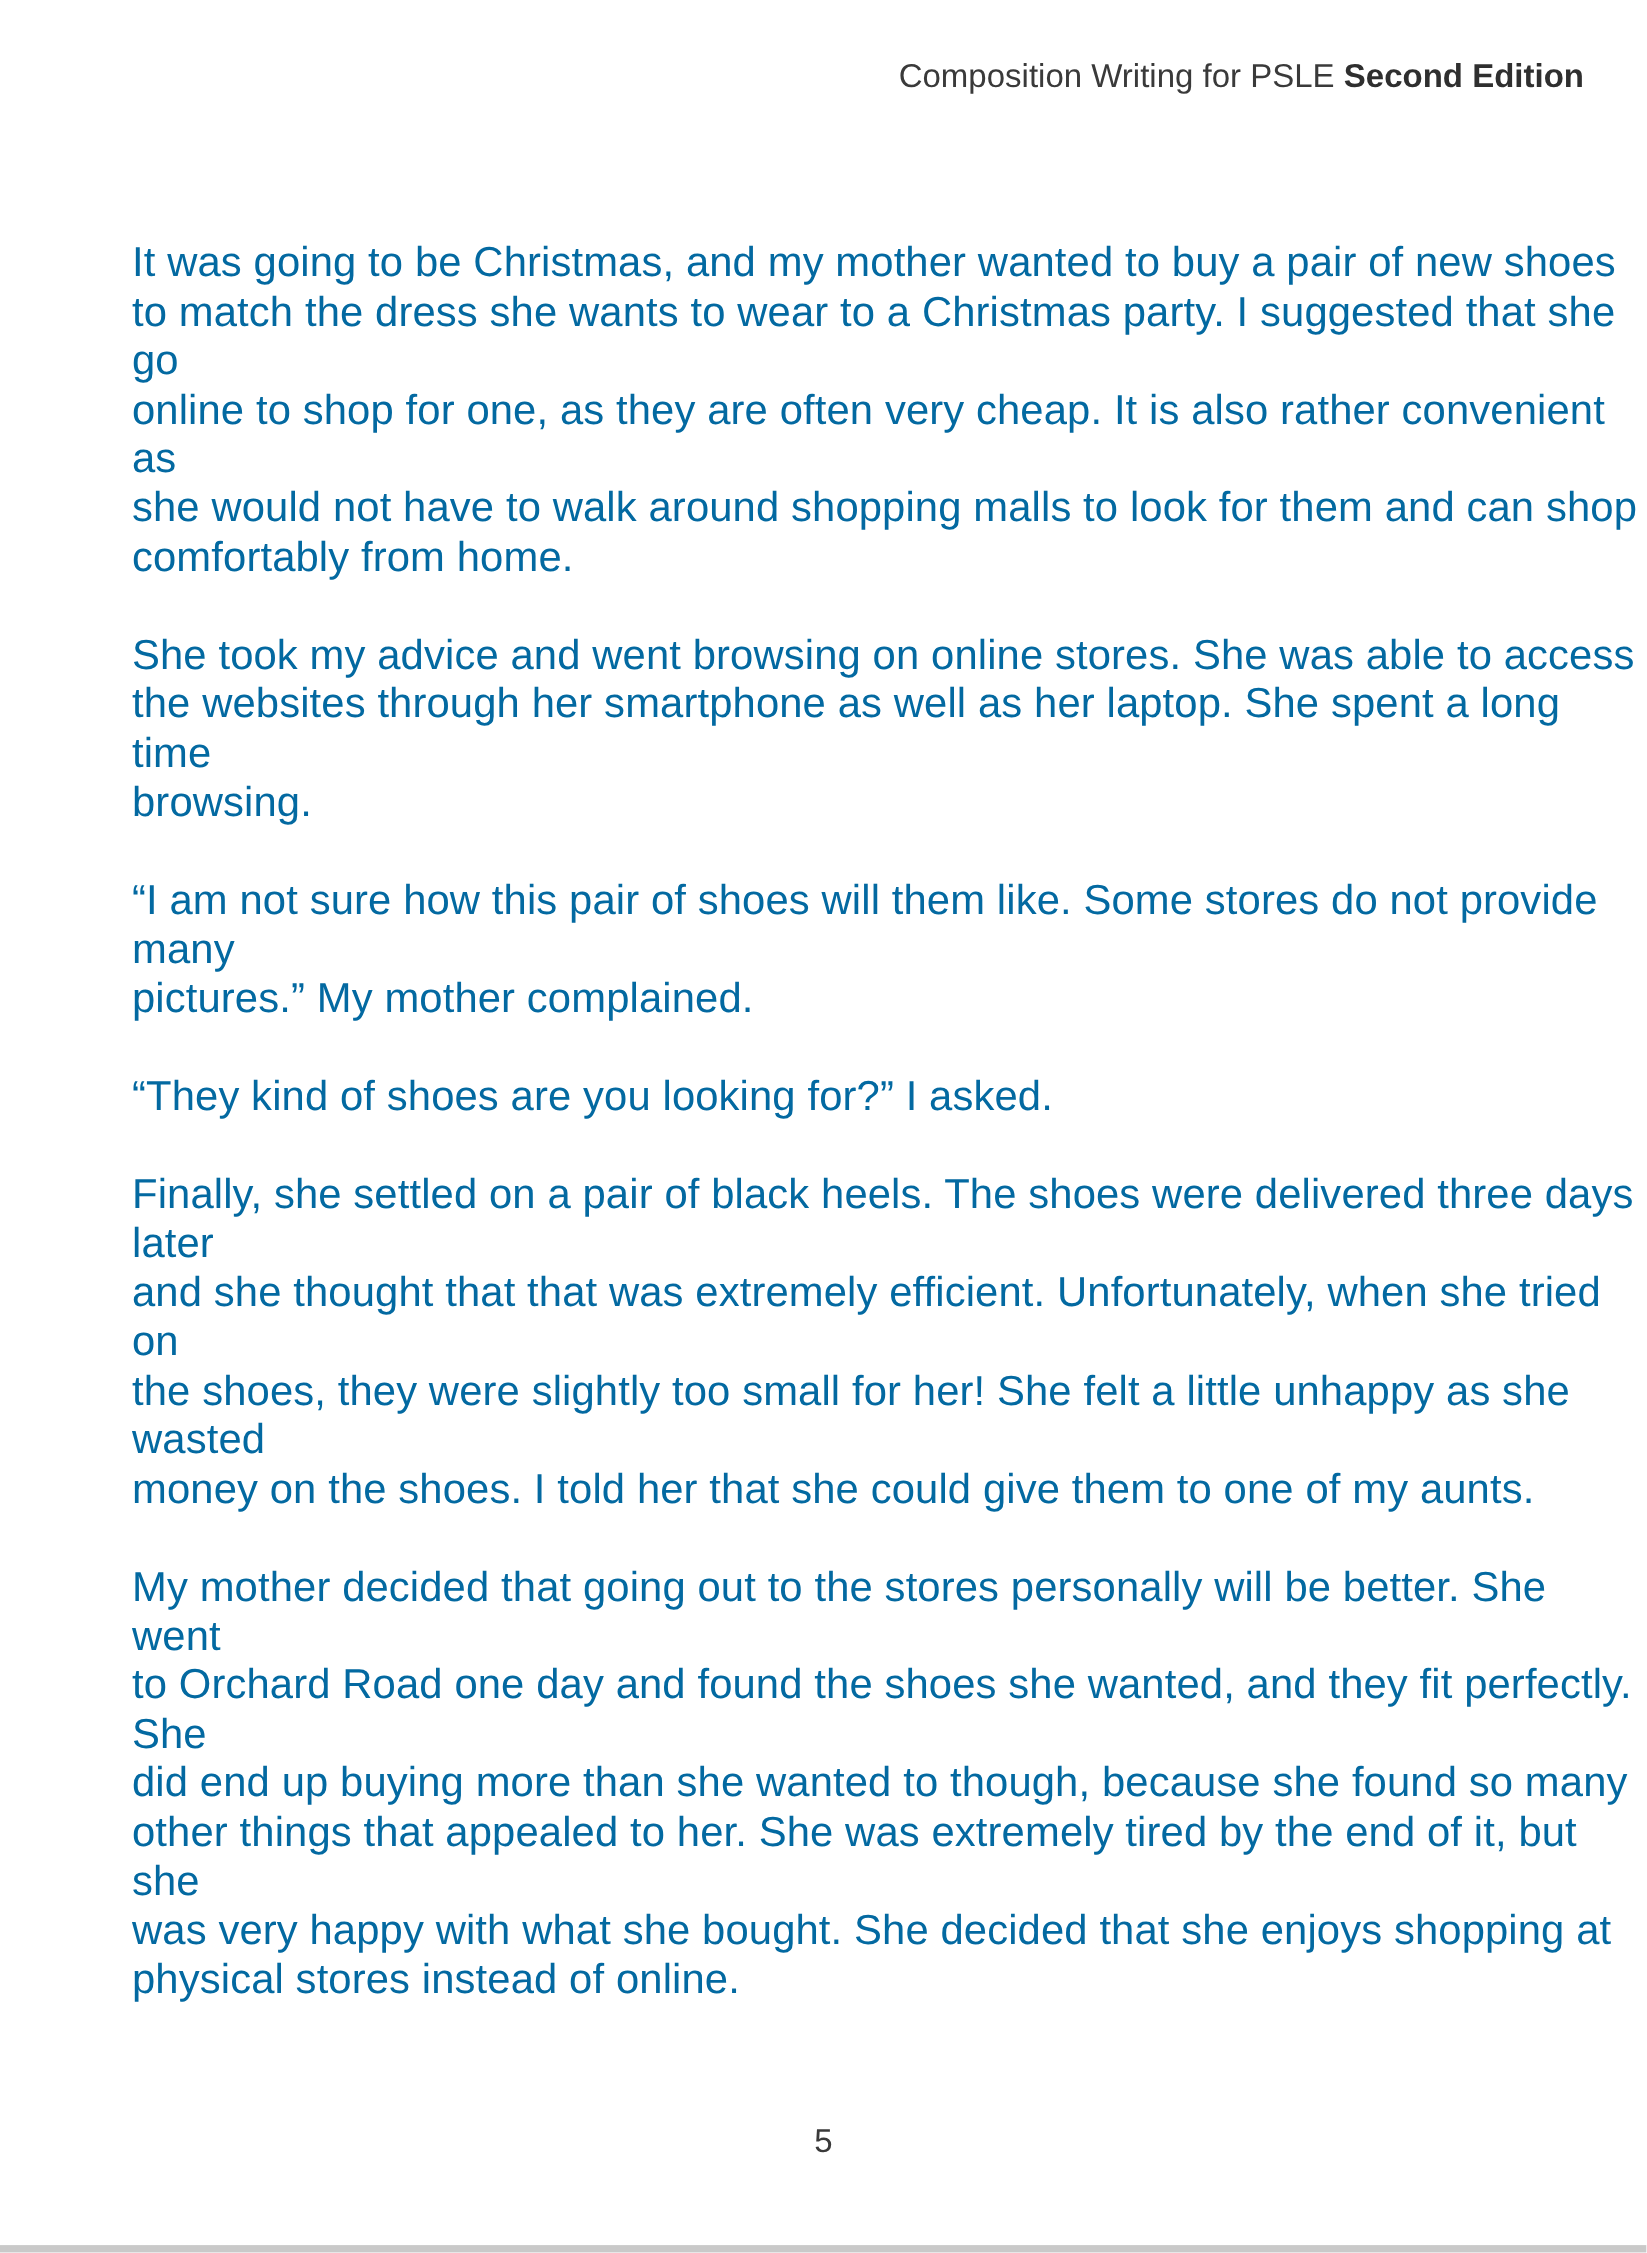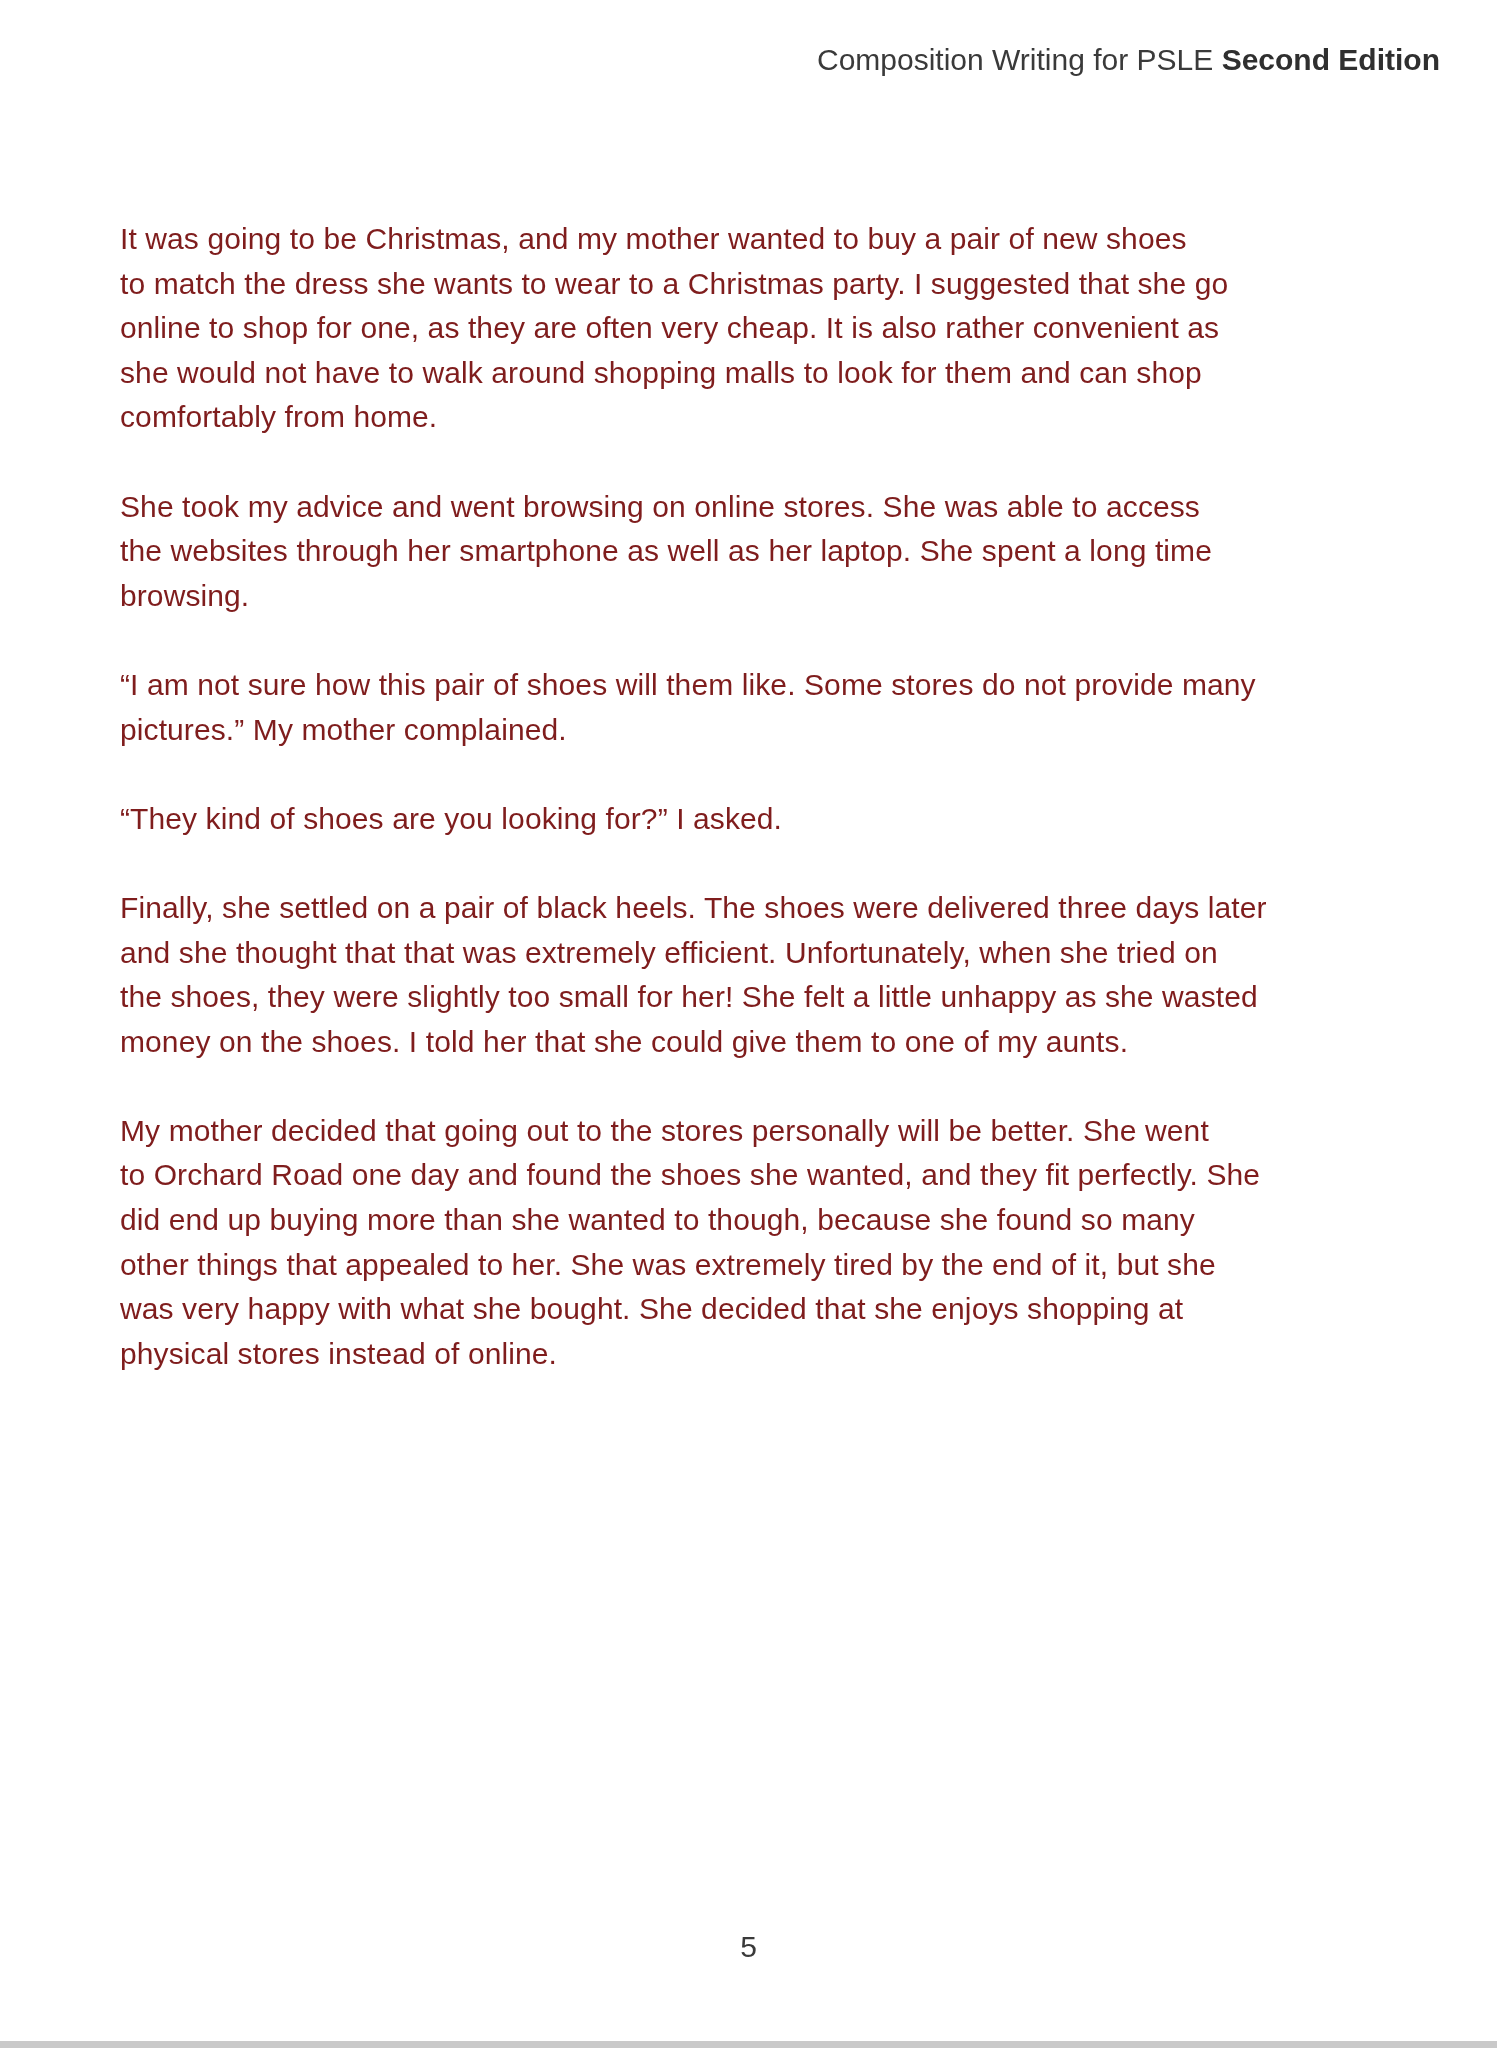--- a/index.html
+++ b/index.html
@@ -12,45 +12,45 @@
     position: relative;
     width: 1497px;
     height: 2048px;
     background: #ffffff;
     font-family: "Liberation Sans", "DejaVu Sans", sans-serif;
     color: #3a3a3a;
     overflow: hidden;
   }
   .running-header {
     position: absolute;
-    top: 42px;
+    top: 52px;
     right: 57px;
     font-size: 30px;
     line-height: 36px;
     color: #3a3a3a;
     white-space: nowrap;
   }
   .running-header .edition-bold {
     font-weight: bold;
     color: #2f2f2f;
     margin-left: 0.28em;
   }
   .essay {
     position: absolute;
     top: 217px;
     left: 120px;
     width: 1370px;
   }
   .essay p {
     margin: 0 0 44.6px 0;
-    font-size: 30px;
+    font-size: 38px;
     line-height: 44.6px;
     letter-spacing: 0.1px;
     white-space: pre-line;
-    color: #7f1d1d;
+    color: #0369a1;
   }
   .essay p:last-child { margin-bottom: 0; }
   .page-number {
     position: absolute;
     top: 1930px;
     left: 0;
     width: 100%;
     text-align: center;
     font-size: 30px;
     line-height: 34px;

